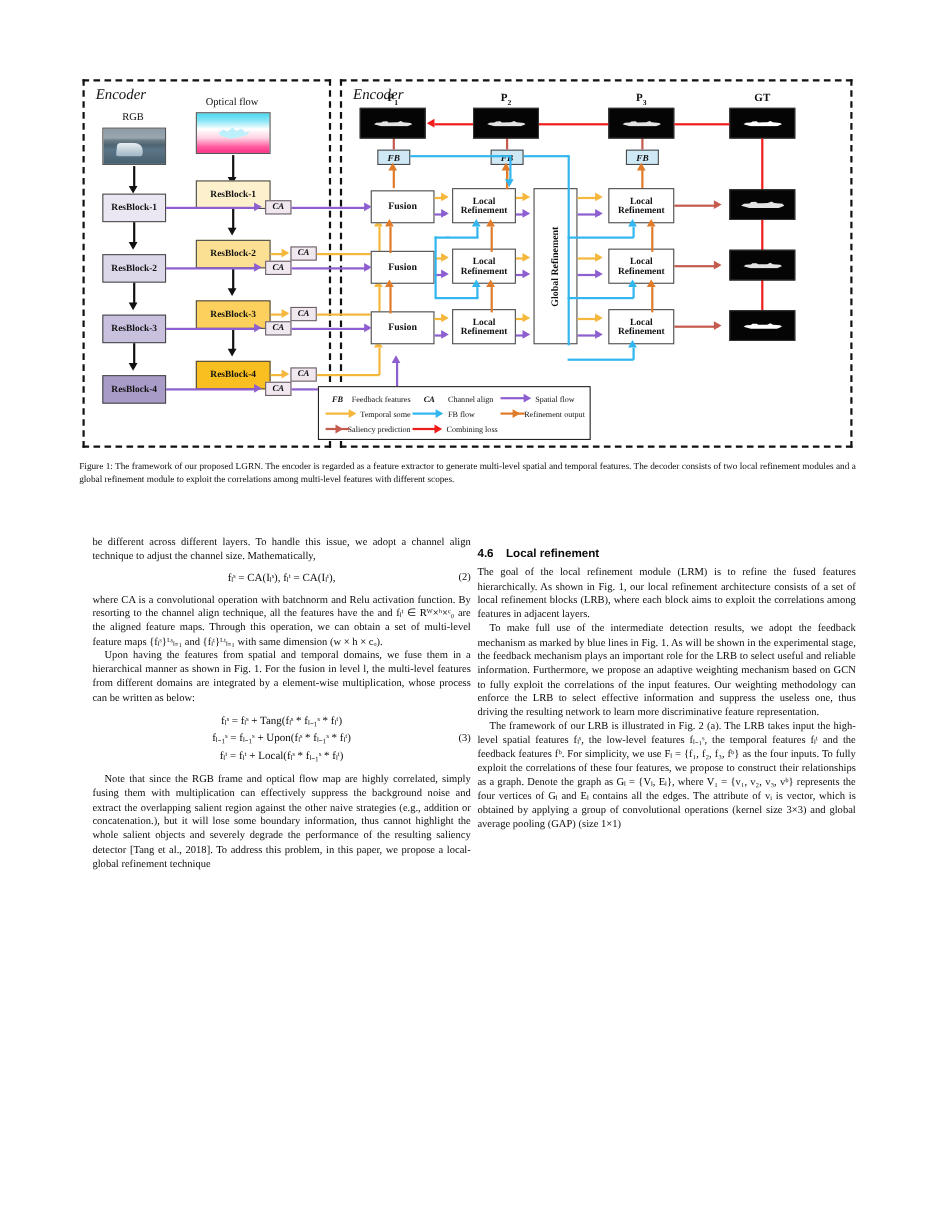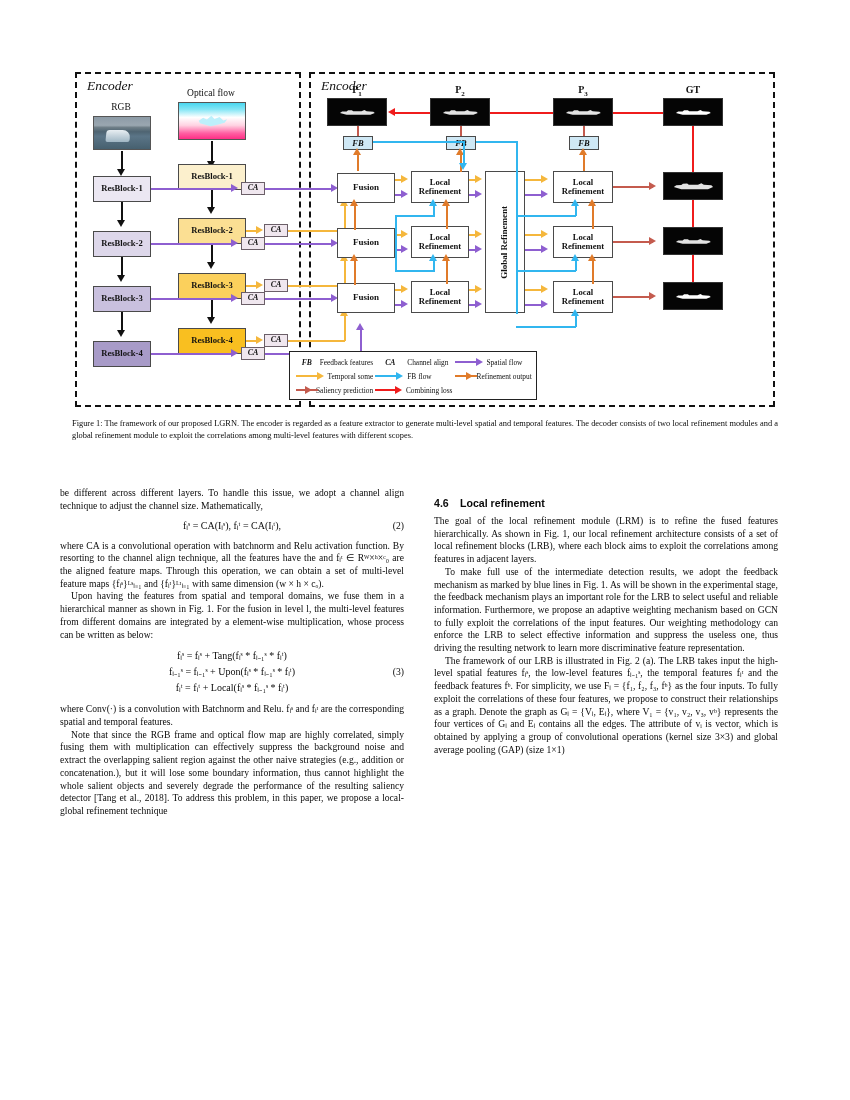--- a/index.html
+++ b/index.html
@@ -67,21 +67,21 @@
   .leg-cell{display:flex;align-items:center;width:33.3%;}
   .leg-key{width:34px;display:flex;align-items:center;justify-content:center;font-weight:bold;font-style:italic;font-size:7.6px;}
   .leg-arrow{width:34px;height:8px;position:relative;}
   .leg-arrow i{position:absolute;left:2px;top:3px;width:22px;height:1.6px;display:block;}
   .leg-arrow b{position:absolute;right:4px;top:0px;width:0;height:0;border-top:4px solid transparent;border-bottom:4px solid transparent;}
   .leg-txt{white-space:nowrap;}
 
   
   .caption{position:absolute;left:72px;top:418px;width:706px;font-size:8.4px;line-height:1.42;text-align:justify;}
   .col{position:absolute;width:344px;font-size:9.6px;line-height:1.325;text-align:justify;}
-  .col-l{left:60px;top:487px;}
+  .col-l{left:84px;top:487px;}
   .col-r{left:434px;top:487px;}
   .col p{margin:0;text-indent:11px;}
   .col p.noind{text-indent:0;}
   .eq{margin:7px 0 7px 0;text-align:center;position:relative;font-size:10px;}
   .eq .num{position:absolute;right:0;top:50%;transform:translateY(-50%);font-size:9.6px;}
   .eq-lines{display:inline-block;text-align:center;line-height:1.6;}
   h3.sec{font-size:10.6px;font-weight:bold;margin:9px 0 5px 0;font-family:"Liberation Sans",sans-serif;}
   h3.sec .n{display:inline-block;width:26px;}
 </style>
 </head>
@@ -466,21 +466,20 @@
 
     <div class="eq">
       <span class="eq-lines">
         <span>fₗˢ = fₗˢ + Tang(fₗˢ * fₗ₋₁ˢ * fₗᵗ)</span><br>
         <span>fₗ₋₁ˢ = fₗ₋₁ˢ + Upon(fₗˢ * fₗ₋₁ˢ * fₗᵗ)</span><br>
         <span>fₗᵗ = fₗᵗ + Local(fₗˢ * fₗ₋₁ˢ * fₗᵗ)</span>
       </span>
       <span class="num">(3)</span>
     </div>
 
-    <p class="noind">where Conv(·) is a convolution with Batchnorm and Relu. fₗˢ and fₗᵗ are the corresponding spatial and temporal features.</p>
     <p>Note that since the RGB frame and optical flow map are highly correlated, simply fusing them with multiplication can effectively suppress the background noise and extract the overlapping salient region against the other naive strategies (e.g., addition or concatenation.), but it will lose some boundary information, thus cannot highlight the whole salient objects and severely degrade the performance of the resulting saliency detector [Tang et al., 2018]. To address this problem, in this paper, we propose a local-global refinement technique</p>
   </div>
 
   <div class="col col-r">
 
     <h3 class="sec">
       <span class="n">4.6</span><span>Local refinement</span>
     </h3>
 
     <p class="noind">The goal of the local refinement module (LRM) is to refine the fused features hierarchically. As shown in Fig. 1, our local refinement architecture consists of a set of local refinement blocks (LRB), where each block aims to exploit the correlations among features in adjacent layers.</p>

